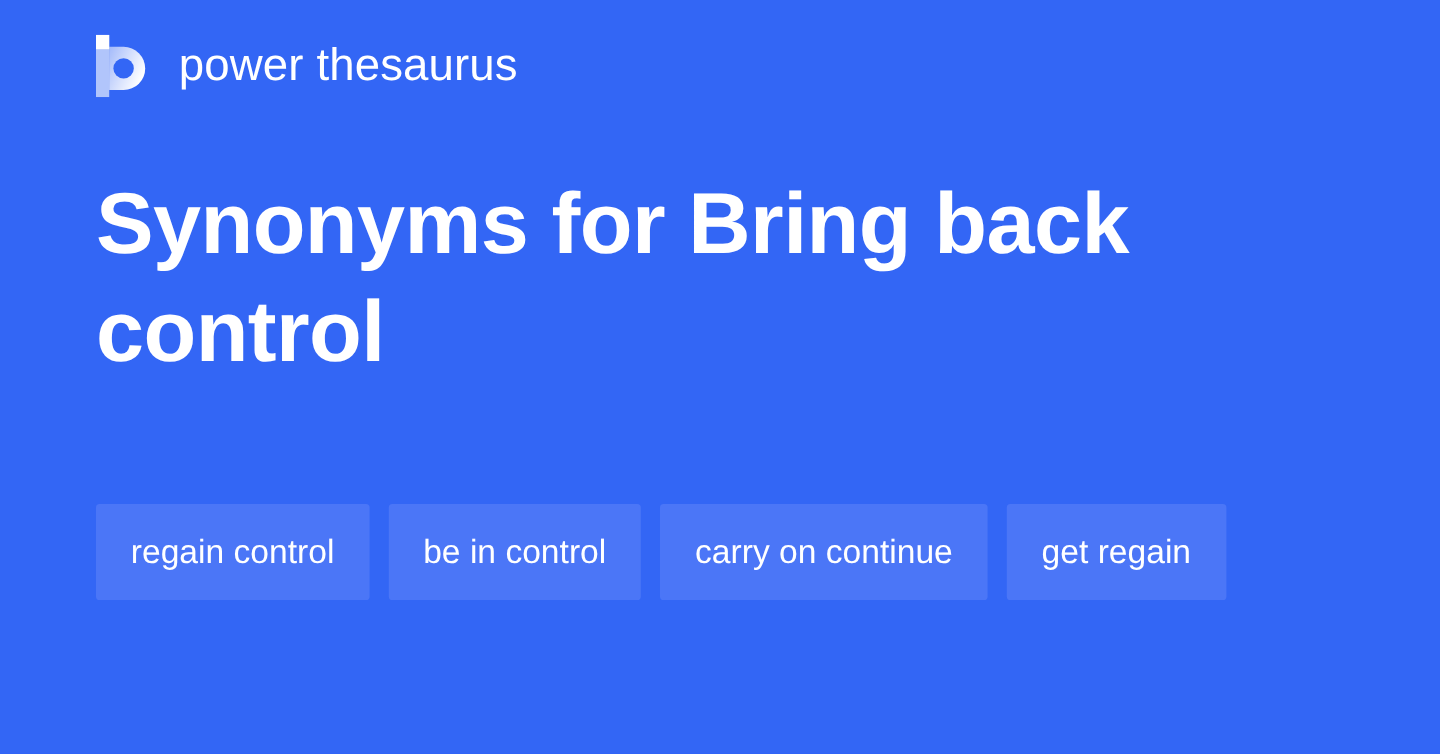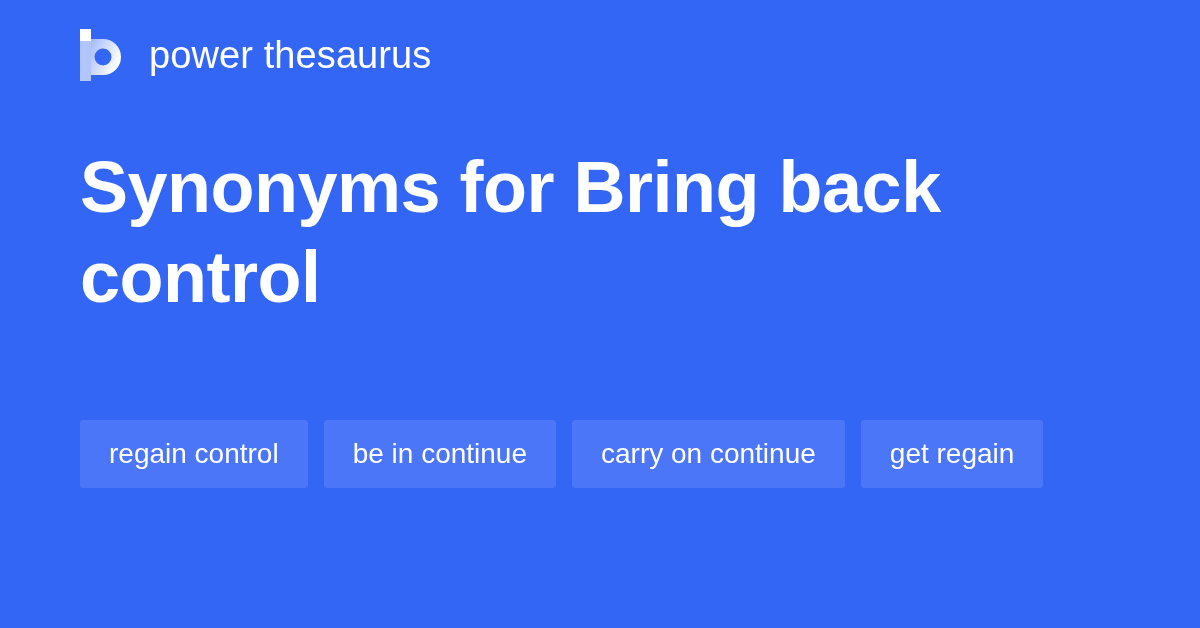--- a/index.html
+++ b/index.html
@@ -69,21 +69,21 @@
     position: absolute;
     left: 80px;
     top: 420px;
     width: 1040px;
     display: flex;
     flex-wrap: wrap;
     gap: 16px;
   }
 
   .chip {
-    height: 68px;
+    height: 80px;
     box-sizing: border-box;
     display: flex;
     align-items: center;
     justify-content: center;
     padding: 0 29px;
     background: #4b76f7;
     border-radius: 3px;
     color: #ffffff;
     font-size: 28px;
     font-weight: 400;
@@ -116,18 +116,18 @@
         <circle cx="23" cy="28" r="8.5" fill="#3366f5"></circle>
       </svg>
     </span>
     <span class="brand-name">power thesaurus</span>
   </div>
 
   <h1 class="headline">Synonyms for Bring back control</h1>
 
   <div class="chips">
     <div class="chip">regain control</div>
-    <div class="chip">be in continue</div>
+    <div class="chip">be in control</div>
     <div class="chip">carry on continue</div>
     <div class="chip">get regain</div>
   </div>
 
 </div>
 
 </body></html>

